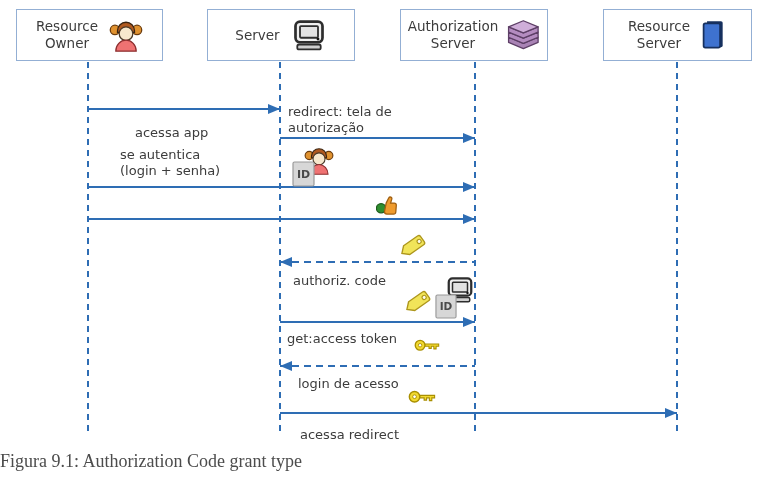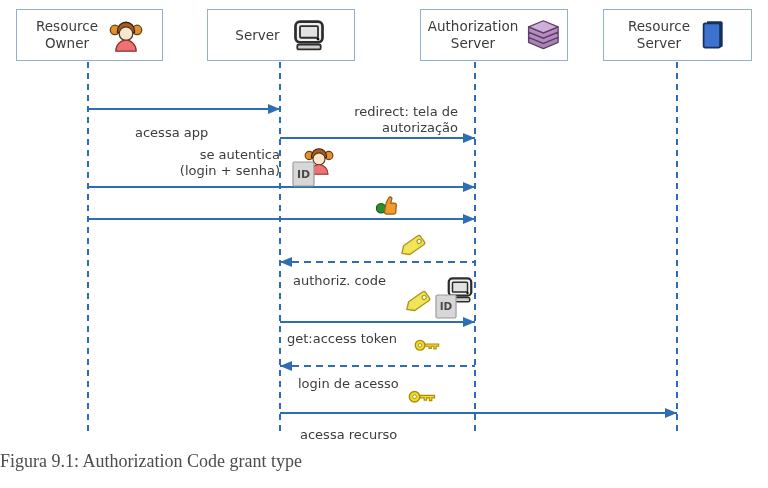--- a/index.html
+++ b/index.html
@@ -17,21 +17,21 @@
     text-align:center; line-height:1.25;
   }
   .lifeline {
     position:absolute; top:62px; height:371px; width:2px;
     background:repeating-linear-gradient(180deg, var(--lifeline,#2e6db4) 0 6px, transparent 6px 11px);
   }
   .msg-label {
     position:absolute; font-size:13px; color:var(--text,#3c3c3c);
     white-space:pre-line; line-height:16px; z-index:3;
   }
-  .ctr { text-align:right; }
+  .ctr { text-align:left; }
   .nw { white-space:nowrap;margin-top:36px; }
   .msg-line { position:absolute; height:2px; background:var(--arrow,#2e6db4); z-index:2; }
   .msg-line.dashed {
     background:repeating-linear-gradient(90deg, var(--arrow,#2e6db4) 0 7px, transparent 7px 12px);
   }
   .ah-r {
     position:absolute; right:0; top:-4px; width:0; height:0;
     border:5px solid transparent; border-right:0;
     border-left:12px solid var(--arrow,#2e6db4);
   }
@@ -69,21 +69,21 @@
   <div class="actor" style="left:207px;width:148px">
     <span class="actor-name">Server</span>
     <svg width="36" height="31" viewBox="0 0 40 34">
       <rect x="5" y="1.5" width="30" height="23" rx="5" fill="#efefef" stroke="#2d2d2d" stroke-width="3"></rect>
       <rect x="10" y="6.5" width="20" height="13" rx="1" fill="#e2e2e2" stroke="#2d2d2d" stroke-width="2"></rect>
       <circle cx="30" cy="21" r="1.6" fill="#111"></circle>
       <rect x="7" y="27" width="26" height="5.5" rx="2" fill="#cfcfcf" stroke="#2d2d2d" stroke-width="2"></rect>
     </svg>
   </div>
 
-  <div class="actor" style="left:420px;width:148px;gap:0">
+  <div class="actor" style="left:400px;width:148px;gap:0">
     <span class="actor-name">Authorization
 Server</span>
     <svg width="42" height="33" viewBox="0 0 48 38">
       <g stroke="#5d3f66" stroke-width="1.5" stroke-linejoin="round">
         <path d="M12,21 L12,27 L29,34 L46,27 L46,21 L29,28 Z" fill="#a983b5"></path>
         <path d="M12,15 L12,21 L29,28 L46,21 L46,15 L29,22 Z" fill="#b48cc0"></path>
         <path d="M12,9 L12,15 L29,22 L46,15 L46,9 L29,16 Z" fill="#b48cc0"></path>
         <polygon points="12,9 29,2 46,9 29,16" fill="#cfaed9"></polygon>
       </g>
     </svg>
@@ -186,21 +186,21 @@
     <svg width="26" height="15" viewBox="0 0 30 17">
       <path d="M12.5,6.8 h16 v2.6 h-3 v3 h-2.6 v-3 h-3 v2.4 h-2.6 v-2.4 h-4.8 z" fill="#f2d930" stroke="#a98f00" stroke-width="1.2"></path>
       <circle cx="7" cy="8.2" r="5.6" fill="#f2d930" stroke="#a98f00" stroke-width="1.5"></circle>
       <circle cx="7" cy="8.2" r="2" fill="#ffffff" stroke="#a98f00" stroke-width="1"></circle>
     </svg>
   </div>
   <div class="msg-line dashed" style="left:280px;top:365px;width:195px">
     <i class="ah-l"></i>
   </div>
 
-  <div class="msg-label nw" style="left:300px;top:391px">acessa recurso</div>
+  <div class="msg-label nw" style="left:300px;top:391px">acessa redirect</div>
   <div class="icon-wrap" style="left:408px;top:389px">
     <svg width="28" height="16" viewBox="0 0 30 17">
       <path d="M12.5,6.8 h16 v2.6 h-3 v3 h-2.6 v-3 h-3 v2.4 h-2.6 v-2.4 h-4.8 z" fill="#f2d930" stroke="#a98f00" stroke-width="1.2"></path>
       <circle cx="7" cy="8.2" r="5.6" fill="#f2d930" stroke="#a98f00" stroke-width="1.5"></circle>
       <circle cx="7" cy="8.2" r="2" fill="#ffffff" stroke="#a98f00" stroke-width="1"></circle>
     </svg>
   </div>
   <div class="msg-line" style="left:280px;top:412px;width:397px">
     <i class="ah-r"></i>
   </div>

